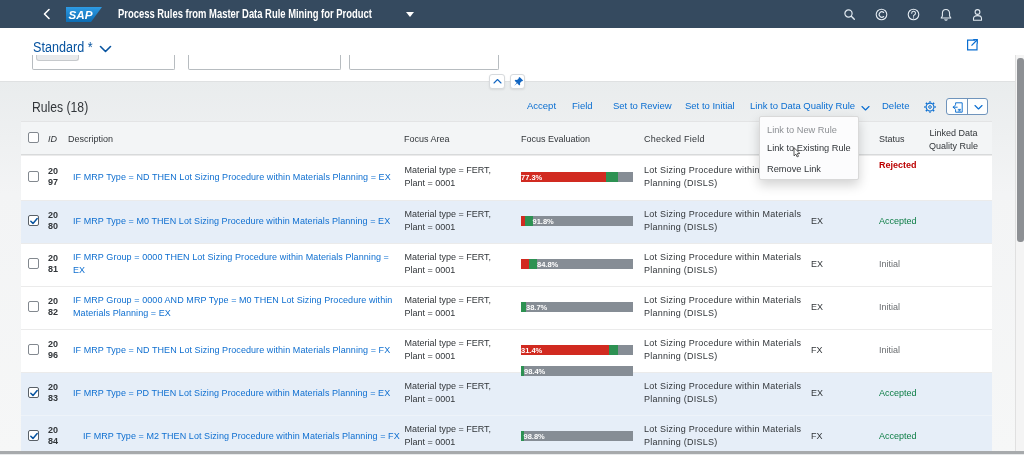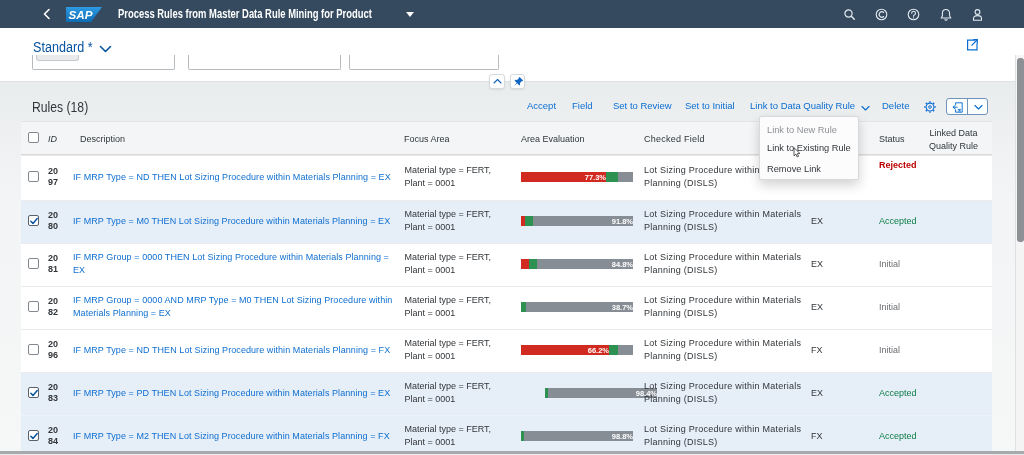--- a/index.html
+++ b/index.html
@@ -10,21 +10,21 @@
   #topbar { position:absolute; left:0; top:0; width:1024px; height:28px; background:#354a5f; }
   #title { position:absolute; left:118px; top:0; height:28px; line-height:28.5px; color:#fff; font-size:12px; font-weight:bold; transform:scaleX(0.785); transform-origin:0 50%; white-space:nowrap; }
   #band { position:absolute; left:0; top:81px; width:1024px; height:374px;
           background:linear-gradient(180deg,#e9eced 0%,#f3f4f5 30%,#f6f7f7 100%); }
   .row { position:absolute; left:21px; width:971px; background:#fff; }
   .row.hl { background:#e6eef8; }
   .cell { position:absolute; font-size:9px; color:#32363a; line-height:13px; }
   .desc { color:#0f6fd0; white-space:nowrap; letter-spacing:0.07px; }
   .bar { position:absolute; left:500px; width:112px; height:10px; }
   .seg { position:absolute; top:0; height:10px; }
-  .lbl { position:absolute; top:0; height:10px; line-height:11px; color:#fff; font-size:7.5px; font-weight:bold; text-align:right; }
+  .lbl { position:absolute; top:0; height:10px; line-height:11px; color:#fff; font-size:7.5px; font-weight:bold; text-align:left; }
   .cb { position:absolute; left:6.5px; width:11px; height:11px; border:1px solid #82888f; border-radius:2px; background:#fff; }
   
   .toolink { position:absolute; font-size:9.5px; color:#0a6ed1; white-space:nowrap; }
   .cf { letter-spacing:0.25px; }
   .menuitem { position:absolute; left:767px; font-size:9.5px; transform:scaleX(0.973); transform-origin:0 50%; white-space:nowrap; }
 </style>
 </head>
 <body>
 
 <div id="topbar"></div>
@@ -127,23 +127,23 @@
   </g>
 </svg>
 <svg class="abs" style="left:973.5px;top:104px" width="9" height="7" viewBox="0 0 9 7">
   <polyline points="1,1.5 4.5,5 8,1.5" fill="none" stroke="#0a6ed1" stroke-width="1.15" stroke-linecap="round" stroke-linejoin="round"></polyline>
 </svg>
 <div class="abs" style="left:21px;top:120.5px;width:971px;height:1px;background:#e3e4e5;"></div>
 
 <div class="abs" style="left:21px;top:121.5px;width:971px;height:33px;background:#f3f5f6;border-bottom:1px solid #d8dadb;"></div>
 <div class="cb" style="left:27.5px;top:131.5px;"></div>
 <div class="cell" style="left:48px;top:133px;font-style:italic;">ID</div>
-<div class="cell" style="left:80px;top:133px;text-align:center;">Description</div>
+<div class="cell" style="left:68px;top:133px;text-align:center;">Description</div>
 <div class="cell" style="left:404px;top:133px;">Focus Area</div>
-<div class="cell" style="left:521px;top:133px;">Area Evaluation</div>
+<div class="cell" style="left:521px;top:133px;">Focus Evaluation</div>
 <div class="cell cf" style="left:644px;top:133px;">Checked Field</div>
 <div class="cell" style="left:879px;top:133px;">Status</div>
 <div class="cell" style="left:915px;top:126.5px;width:77px;text-align:center;">Linked Data<br>Quality Rule</div>
 
 <div class="row " style="top:155.0px;height:44.5px;border-top:1px solid #ebebeb;"></div>
 <div class="cb" style="left:27.5px;top:170.75px;"></div>
 <div class="cell" style="left:48px;top:165.75px;font-weight:bold;line-height:11.5px;">20<br>97</div>
 <div class="cell desc" style="left:73px;top:170.75px;">IF MRP Type = ND THEN Lot Sizing Procedure within Materials Planning = EX</div>
 <div class="cell" style="left:404.5px;top:164.25px;">Material type = FERT,<br>Plant = 0001</div>
 <div class="bar" style="left:521px;top:172.25px;">
@@ -202,50 +202,50 @@
 <div class="cell" style="left:879px;top:300.5px;color:#6a6d70;">Initial</div>
 <div class="row " style="top:328.5px;height:43.0px;border-top:1px solid #ebebeb;"></div>
 <div class="cb" style="left:27.5px;top:343.5px;"></div>
 <div class="cell" style="left:48px;top:338.5px;font-weight:bold;line-height:11.5px;">20<br>96</div>
 <div class="cell desc" style="left:73px;top:343.5px;">IF MRP Type = ND THEN Lot Sizing Procedure within Materials Planning = FX</div>
 <div class="cell" style="left:404.5px;top:337.0px;">Material type = FERT,<br>Plant = 0001</div>
 <div class="bar" style="left:521px;top:345.0px;">
     <div class="seg" style="left:0px;width:88px;background:#d12a20;"></div>
     <div class="seg" style="left:88px;width:9px;background:#2d9152;"></div>
     <div class="seg" style="left:97px;width:15px;background:#868d95;"></div>
-    <div class="lbl" style="left:0;width:88px;">66.2%</div>
+    <div class="lbl" style="left:0;width:88px;">31.4%</div>
   </div>
 <div class="cell cf" style="left:644px;top:337.0px;">Lot Sizing Procedure within Materials<br>Planning (DISLS)</div>
 <div class="cell" style="left:811px;top:343.5px;">FX</div>
 <div class="cell" style="left:879px;top:343.5px;color:#6a6d70;">Initial</div>
 <div class="row hl" style="top:371.5px;height:43.0px;border-top:1px solid #ebebeb;"></div>
 <div class="cb on" style="left:27.5px;top:386.5px;border-color:#596067;">
     <svg width="10" height="10" viewBox="0 0 10 10" style="position:absolute;left:0;top:0">
       <polyline points="1.8,5.2 4,7.4 8.2,2.6" fill="none" stroke="#0854a0" stroke-width="1.5" stroke-linecap="round" stroke-linejoin="round"></polyline>
     </svg>
   </div>
 <div class="cell" style="left:48px;top:381.5px;font-weight:bold;line-height:11.5px;">20<br>83</div>
 <div class="cell desc" style="left:73px;top:386.5px;">IF MRP Type = PD THEN Lot Sizing Procedure within Materials Planning = EX</div>
 <div class="cell" style="left:404.5px;top:380.0px;">Material type = FERT,<br>Plant = 0001</div>
-<div class="bar" style="left:521px;top:388.0px;margin-left:24px;">
+<div class="bar" style="left:521px;top:366px;">
     <div class="seg" style="left:0px;width:3px;background:#2d9152;"></div>
     <div class="seg" style="left:3px;width:109px;background:#868d95;"></div>
     <div class="lbl" style="left:3px;width:109px;">98.4%</div>
   </div>
 <div class="cell cf" style="left:644px;top:380.0px;">Lot Sizing Procedure within Materials<br>Planning (DISLS)</div>
 <div class="cell" style="left:811px;top:386.5px;">EX</div>
 <div class="cell" style="left:879px;top:386.5px;color:#0c7d45;">Accepted</div>
 <div class="row hl" style="top:414.5px;height:36.0px;border-top:1px solid #eef3f9;"></div>
 <div class="cb on" style="left:27.5px;top:429.5px;border-color:#596067;">
     <svg width="10" height="10" viewBox="0 0 10 10" style="position:absolute;left:0;top:0">
       <polyline points="1.8,5.2 4,7.4 8.2,2.6" fill="none" stroke="#0854a0" stroke-width="1.5" stroke-linecap="round" stroke-linejoin="round"></polyline>
     </svg>
   </div>
 <div class="cell" style="left:48px;top:424.5px;font-weight:bold;line-height:11.5px;">20<br>84</div>
-<div class="cell desc" style="left:73px;top:429.5px;">IF MRP Type = M2 THEN Lot Sizing Procedure within Materials Planning = FX</div>
+<div class="cell desc" style="left:83px;top:429.5px;">IF MRP Type = M2 THEN Lot Sizing Procedure within Materials Planning = FX</div>
 <div class="cell" style="left:404.5px;top:423.0px;">Material type = FERT,<br>Plant = 0001</div>
 <div class="bar" style="left:521px;top:431.0px;">
     <div class="seg" style="left:0px;width:2.5px;background:#2d9152;"></div>
     <div class="seg" style="left:2.5px;width:109.5px;background:#868d95;"></div>
     <div class="lbl" style="left:2.5px;width:109.5px;">98.8%</div>
   </div>
 <div class="cell cf" style="left:644px;top:423.0px;">Lot Sizing Procedure within Materials<br>Planning (DISLS)</div>
 <div class="cell" style="left:811px;top:429.5px;">FX</div>
 <div class="cell" style="left:879px;top:429.5px;color:#0c7d45;">Accepted</div>
 

